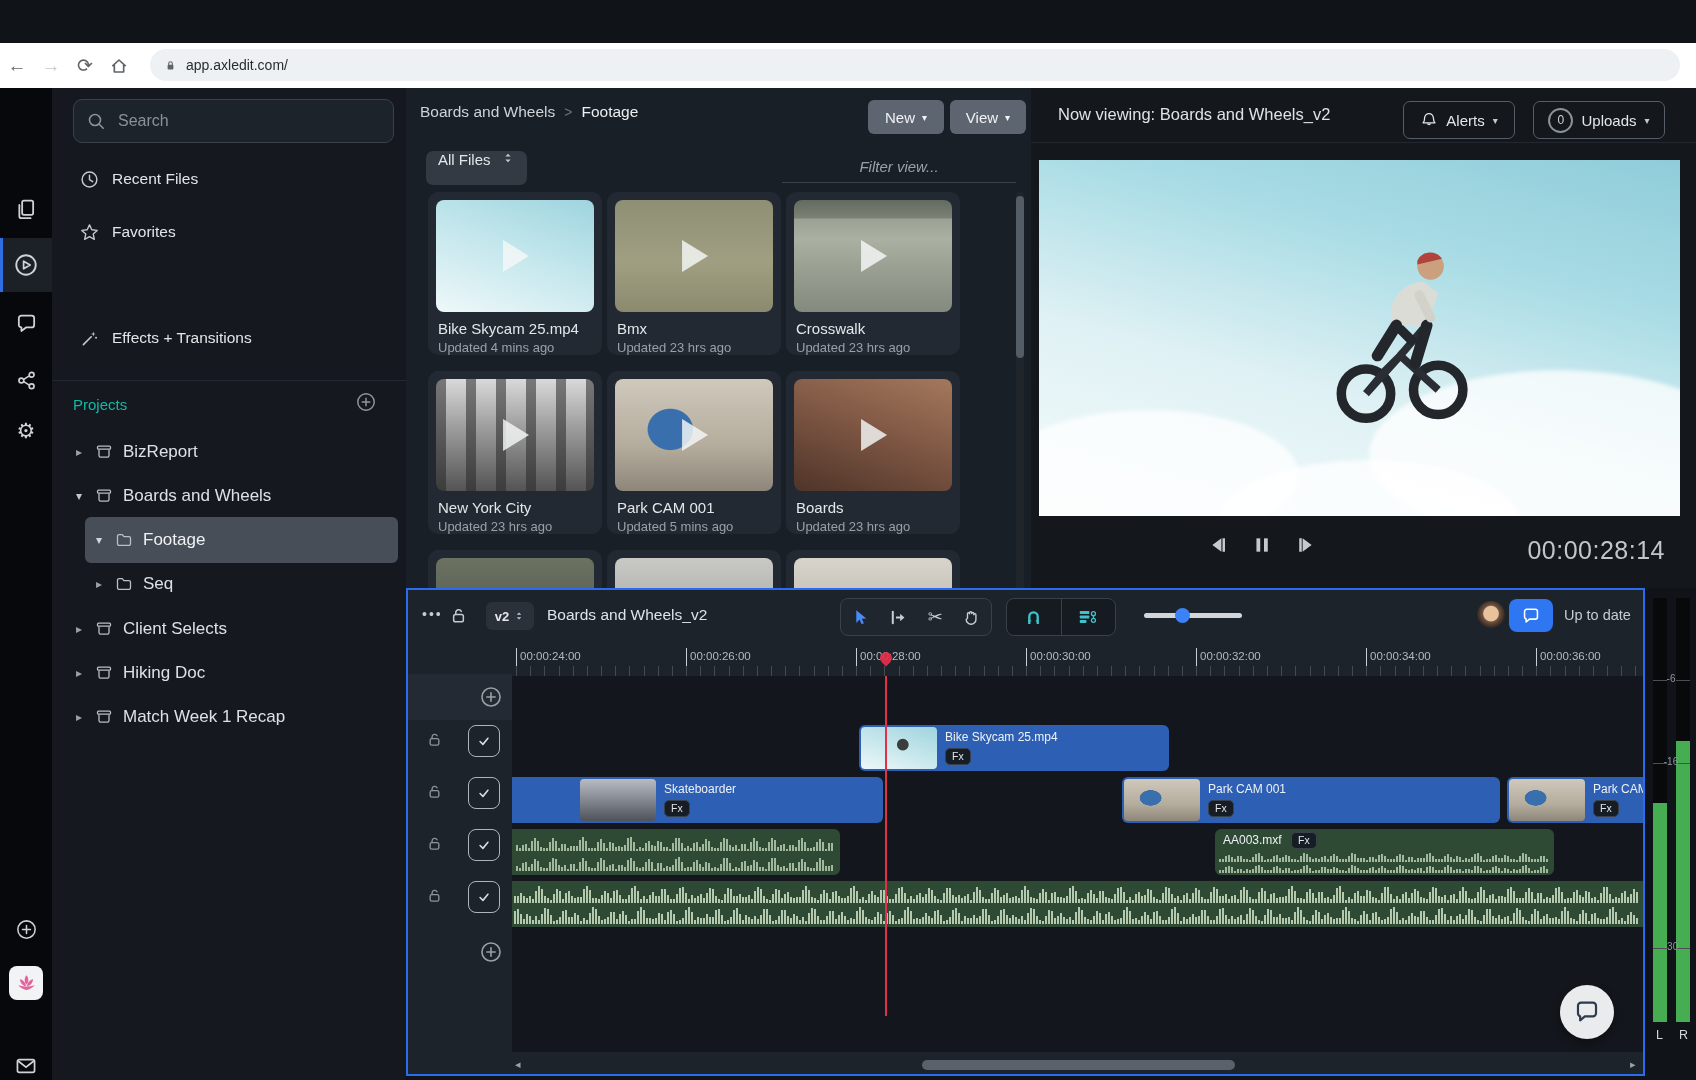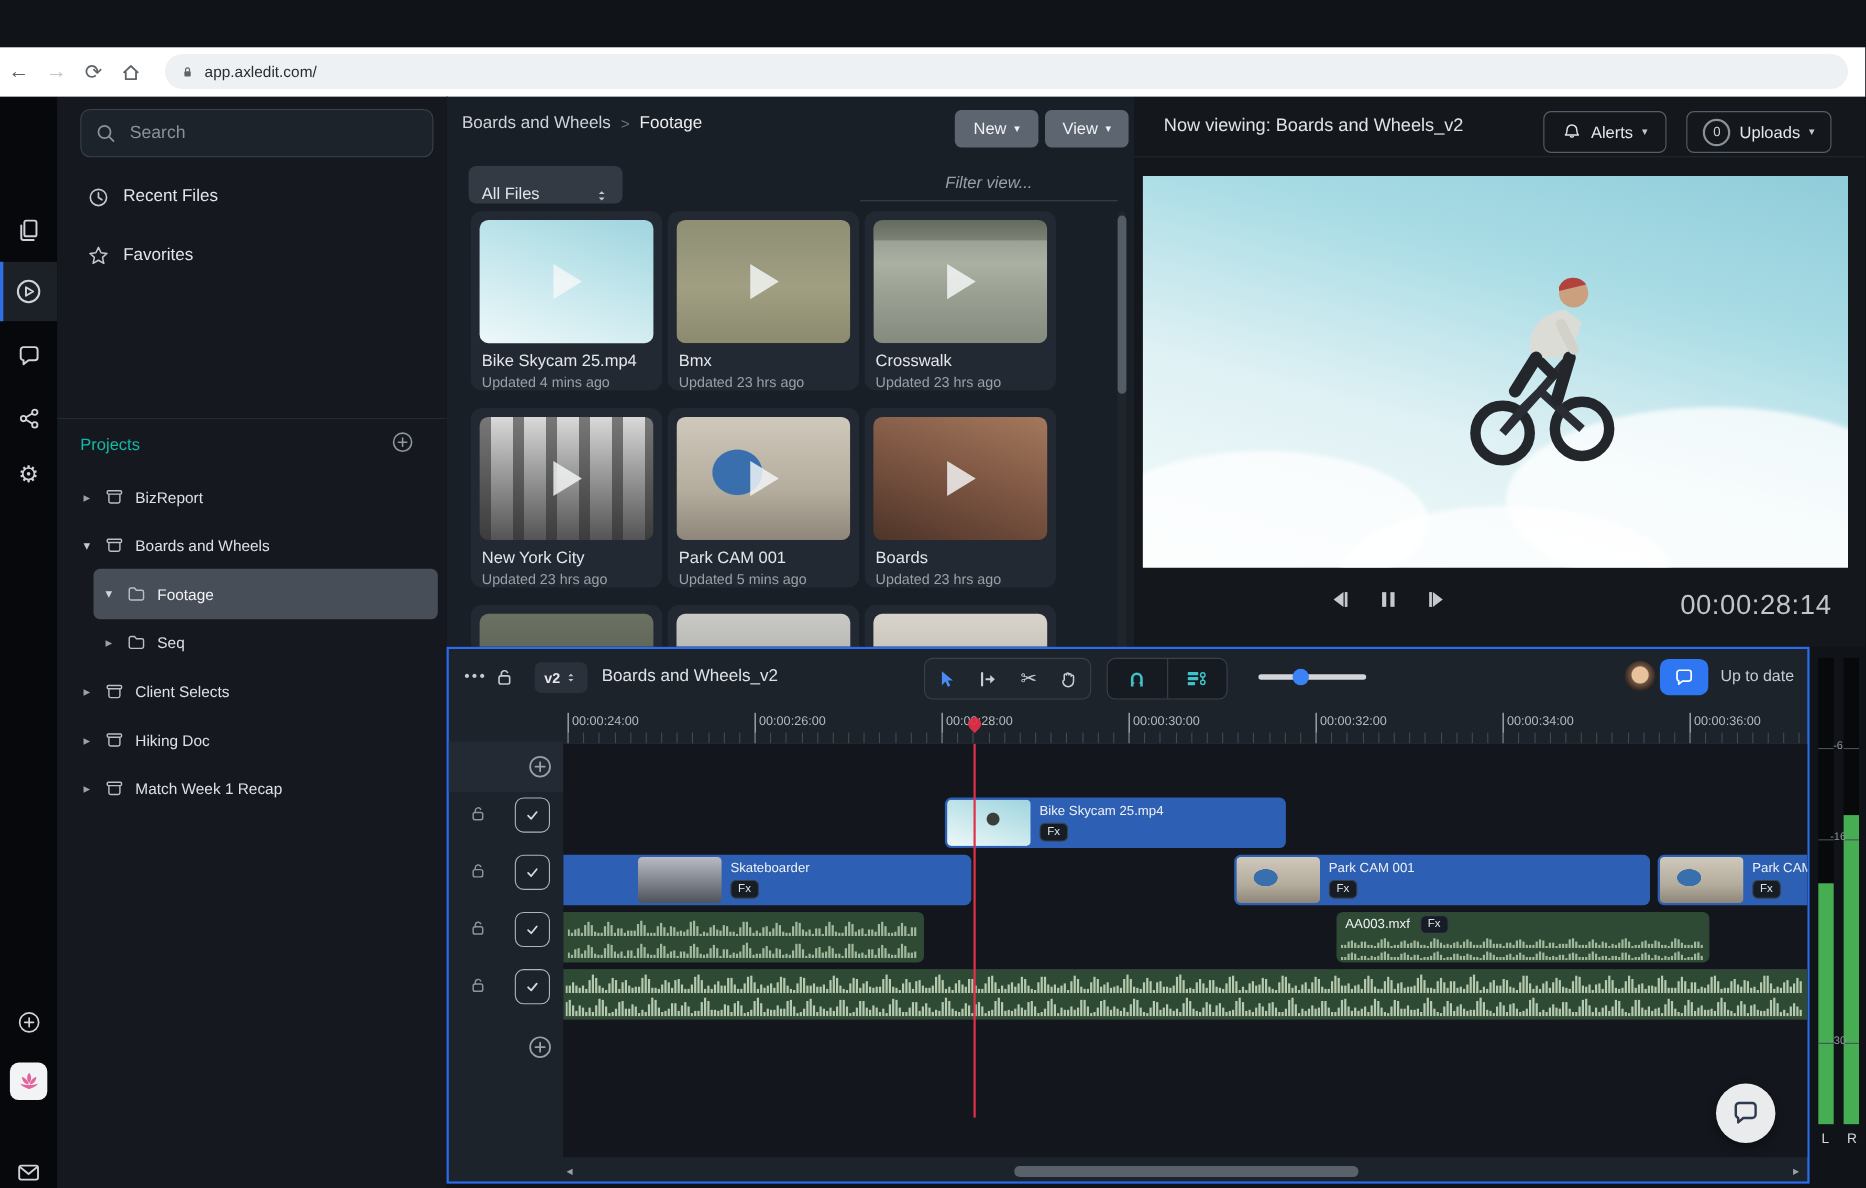--- a/index.html
+++ b/index.html
@@ -26,31 +26,31 @@
   .sidebar{left:52px;top:88px;width:354px;height:992px;background:#15191f;border-right:1px solid #0d1013;}
   .search{position:absolute;left:21px;top:11px;width:306px;height:42px;background:#1d232b;border:1px solid #394149;border-radius:9px;display:flex;align-items:center;padding-left:13px;gap:11px;color:#8a9199;}
   .search input{background:transparent;border:none;outline:none;color:#d7dbe0;font-size:16px;width:240px;font-family:inherit;}
   .search input::placeholder{color:#8a9199;}
   .navrow{position:absolute;left:0;width:354px;height:36px;display:flex;align-items:center;gap:13px;padding-left:28px;box-sizing:border-box;color:#c4c9cf;}
   .navrow .lbl{font-size:15.5px;color:#e2e5e8;}
   .side-div{position:absolute;left:0;top:292px;width:354px;height:1px;background:#232931;}
   .proj-head{position:absolute;left:21px;top:308px;font-size:15px;color:#14b8a6;text-align:center;}
   .proj-plus{position:absolute;left:304px;top:304px;color:#8f969d;}
   .tree-row{position:absolute;left:0;width:354px;height:42px;display:flex;align-items:center;gap:10px;color:#b9bfc6;}
-  .tree-row .lbl{font-size:14px;color:#dde0e4;}
+  .tree-row .lbl{font-size:17px;color:#dde0e4;}
   .tree-sel{position:absolute;left:33px;top:429px;width:313px;height:46px;background:#474e57;border-radius:6px;}
   .caret{font-size:12px;color:#9aa1a8;width:12px;text-align:center;}
   
   .files{left:406px;top:88px;width:625px;height:500px;background:#191f27;overflow:hidden;}
   .crumb{position:absolute;left:14px;top:15px;font-size:15.5px;color:#cfd3d8;display:flex;gap:9px;align-items:center;}
   .crumb .sep{color:#6d747c;font-size:14px;}
   .crumb .cur{color:#eceef0;}
   .btn-gray{position:absolute;height:34px;background:#5d6670;border-radius:6px;color:#f1f2f4;font-size:15px;display:flex;align-items:center;justify-content:center;gap:7px;}
   .btn-gray .dn{font-size:10px;}
-  .select-dark{position:absolute;left:20px;top:63px;width:140px;height:34px;background:#333a43;border-radius:7px;display:flex;align-items:flex-end;justify-content:space-between;padding:0 12px;box-sizing:border-box;color:#e3e6e9;font-size:15px;}
+  .select-dark{position:absolute;left:20px;top:63px;width:101px;height:34px;background:#333a43;border-radius:7px;display:flex;align-items:flex-start;justify-content:space-between;padding:0 12px;box-sizing:border-box;color:#e3e6e9;font-size:15px;}
   .filterin{position:absolute;left:376px;top:62px;width:230px;height:30px;background:transparent;border:none;border-bottom:1px solid #3a414b;color:#c6cbd1;font-style:italic;font-size:15px;text-align:center;outline:none;font-family:inherit;}
   .filterin::placeholder{color:#9aa0a6;}
   .grid{position:absolute;left:22px;top:104px;width:560px;display:grid;grid-template-columns:repeat(3,174px);grid-auto-rows:163px;column-gap:5px;row-gap:16px;}
   .card{width:174px;border-radius:10px;background:#232932;padding:0;}
   .thumb{position:relative;width:158px;height:112px;margin:8px auto 0;border-radius:8px;overflow:hidden;}
   .thumb .playov{position:absolute;left:50%;top:50%;transform:translate(-46%,-50%);width:0;height:0;border-left:26px solid rgba(245,248,248,.82);border-top:16px solid transparent;border-bottom:16px solid transparent;}
   .cname{margin:8px 0 0 10px;font-size:15px;color:#e4e7ea;white-space:nowrap;overflow:hidden;}
   .cmeta{margin:3px 0 0 10px;font-size:13px;color:#99a0a7;}
   .vscroll{position:absolute;left:610px;top:104px;width:8px;height:476px;background:#20252c;border-radius:4px;}
   .vscroll .th{position:absolute;left:0;top:4px;width:8px;height:162px;background:#545c66;border-radius:4px;}
@@ -319,20 +319,26 @@
         <svg class="ic" width="19" height="19" viewBox="0 0 18 18">
           <use href="#i-star"></use>
         </svg>
         <span class="lbl">Favorites</span>
       </div>
     <div class="navrow" style="top:73px">
         <svg class="ic" width="19" height="19" viewBox="0 0 18 18">
           <use href="#i-clock"></use>
         </svg>
         <span class="lbl">Recent Files</span>
+      </div>
+    <div class="navrow" style="top:232px">
+        <svg class="ic" width="19" height="19" viewBox="0 0 18 18">
+          <use href="#i-wand"></use>
+        </svg>
+        <span class="lbl">Effects + Transitions</span>
       </div>
     <div class="side-div"></div>
     <div class="proj-head">Projects</div>
     <div class="proj-plus">
         <svg class="ic" width="20" height="20" viewBox="0 0 18 18">
           <use href="#i-plusc"></use>
         </svg>
       </div>
 
     <div class="tree-sel"></div>

